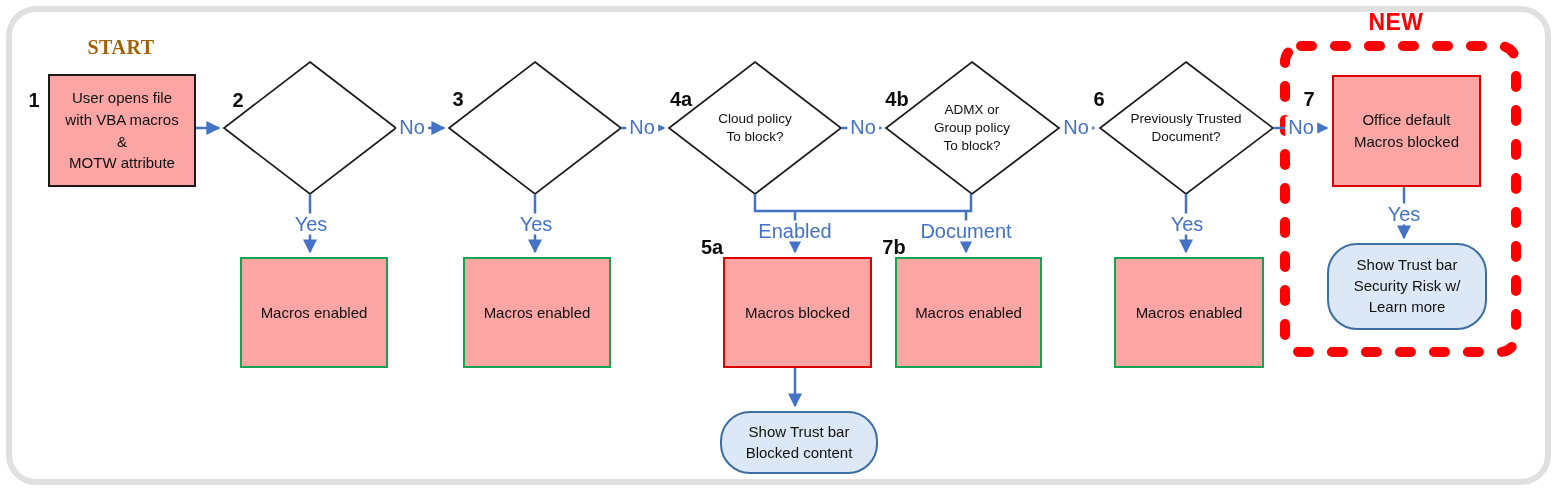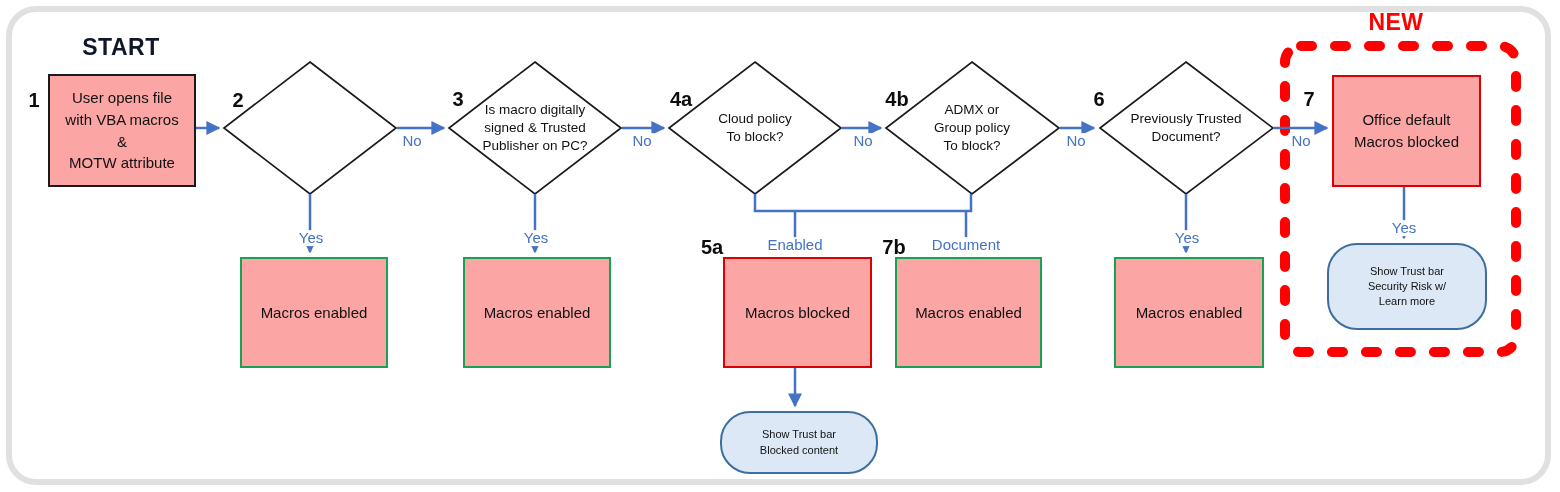--- a/index.html
+++ b/index.html
@@ -19,28 +19,28 @@
   .node-box{
     position:absolute;background:#fca5a5;display:flex;align-items:center;justify-content:center;
     text-align:center;white-space:pre-line;font-size:15px;line-height:1.45;
   }
   .b-black{border:2px solid #1a1a1a;}
   .b-green{border:2px solid #16A353;}
   .b-red{border:2px solid #DD0000;}
   .oval{
     position:absolute;background:#DCE8F5;border:2px solid #3C6E9F;border-radius:30px;
     display:flex;align-items:center;justify-content:center;text-align:center;
-    white-space:pre-line;font-size:11px;line-height:1.38;
+    white-space:pre-line;font-size:15px;line-height:1.38;
   }
   .dtext{font-size:13.5px;line-height:1.32;width:160px;}
   .num{font-size:20px;font-weight:bold;color:#0d0d0d;}
   .elabel{
-    font-size:15px;color:#4472C4;background:#ffffff;padding:0 3px;line-height:1.05;margin-top:14px;
+    font-size:20px;color:#4472C4;background:#ffffff;padding:0 3px;line-height:1.05;
   }
-  .start-label{font-size:23px;font-weight:bold;color:#0f172a;letter-spacing:.5px;}
+  .start-label{font-size:20px;font-weight:bold;color:#a16207;letter-spacing:.5px;font-family:Liberation Serif, serif;}
   .new-label{font-size:23px;font-weight:bold;color:#FF0000;letter-spacing:.5px;}
 </style>
 </head>
 <body>
 
 <div class="root">
 
   <div class="frame"></div>
 
   <svg class="layer" width="1560" height="492" viewBox="0 0 1560 492">
@@ -88,23 +88,20 @@
   <div class="ctr num" style="left:712px;top:247px;">5a</div>
   <div class="ctr num" style="left:894px;top:247px;">7b</div>
   <div class="ctr num" style="left:1099px;top:99px;">6</div>
   <div class="ctr num" style="left:1309px;top:99px;">7</div>
 
   <div class="node-box b-black" style="left:48px;top:74px;width:144px;height:109px;">User opens file
 with VBA macros
 &amp;
 MOTW attribute</div>
 
-  <div class="ctr dtext" style="left:535px;top:128px;">Is macro digitally
-signed &amp; Trusted
-Publisher on PC?</div>
   <div class="ctr dtext" style="left:755px;top:128px;">Cloud policy
 To block?</div>
   <div class="ctr dtext" style="left:972px;top:128px;">ADMX or
 Group policy
 To block?</div>
   <div class="ctr dtext" style="left:1186px;top:128px;">Previously Trusted
 Document?</div>
 
   <div class="node-box b-green" style="left:240px;top:257px;width:144px;height:107px;">Macros enabled</div>
   <div class="node-box b-green" style="left:463px;top:257px;width:144px;height:107px;">Macros enabled</div>

